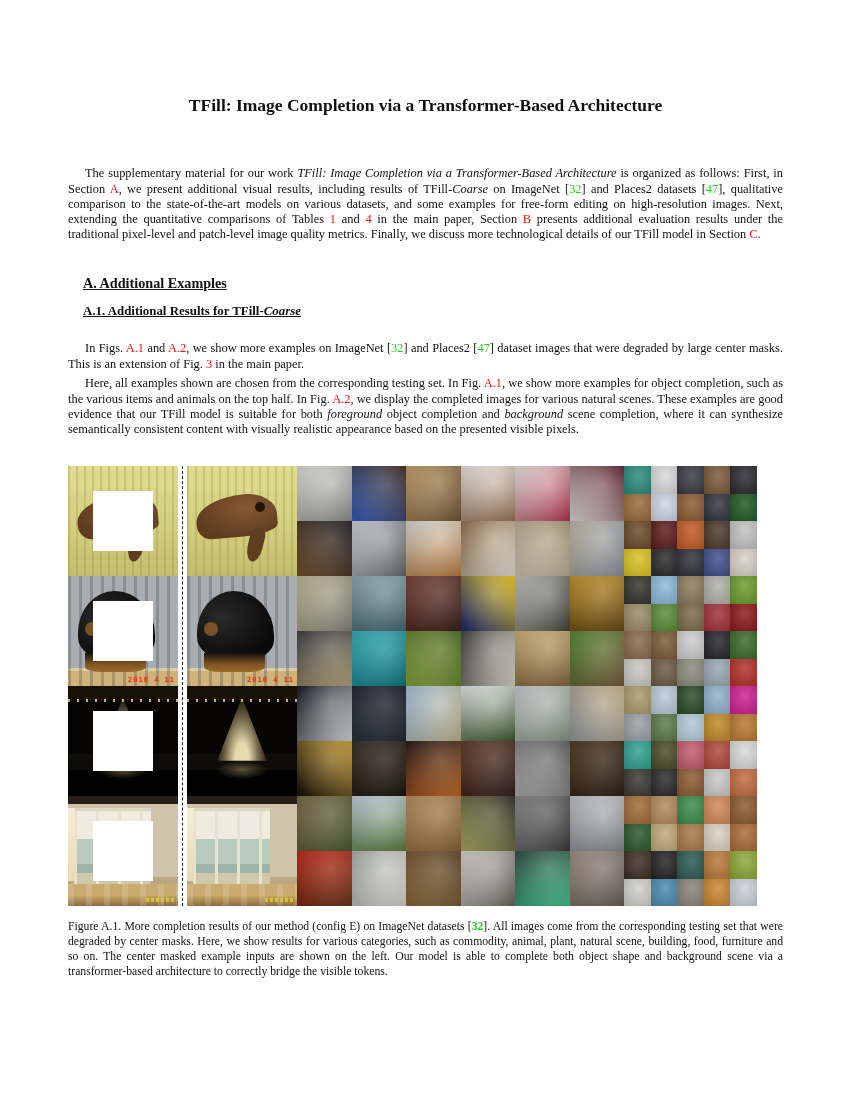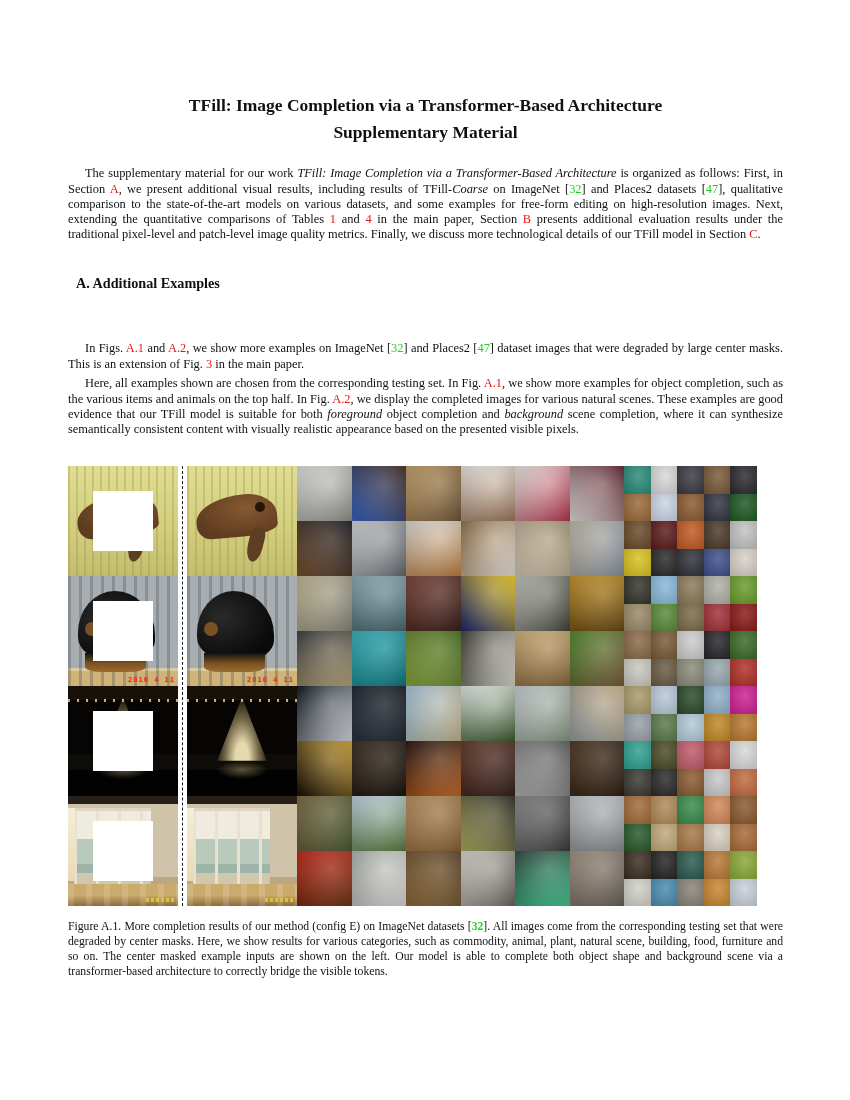--- a/index.html
+++ b/index.html
@@ -5,21 +5,21 @@
   html,body{margin:0;padding:0;background:#ffffff;}
   .page{position:relative;width:850px;height:1100px;background:#fff;overflow:hidden;
         font-family:"Liberation Serif",serif;color:#111;}
   .content{position:relative;width:715px;height:1100px;margin-left:68px;}
 
   .title-block{position:absolute;top:92px;left:0;width:100%;text-align:center;
                font-weight:bold;font-size:17.5px;line-height:27px;}
   .body-par{position:absolute;left:0;width:715px;font-size:12.4px;line-height:15.25px;
             text-align:justify;text-indent:17px;}
   #p1{top:154px;} #p2{top:329px;} #p3{top:364px;}
-  .sec-head{position:absolute;left:8px;width:715px;font-weight:bold;}
+  .sec-head{position:absolute;left:15px;width:715px;font-weight:bold;text-decoration:underline;}
   #hA{top:275px;font-size:14.2px;}
   #hA1{top:304px;font-size:12.9px;}
 
   .seg-p{}
   .seg-i{font-style:italic;}
   .seg-b{font-weight:normal;}
   .seg-link{color:var(--link,#ee1111);}
   .seg-cite{color:var(--cite,#22cc22);}
   .seg-bcite{color:var(--cite,#22cc22);font-weight:bold;}
 
@@ -104,27 +104,27 @@
      line-height:15px;text-align:justify;}
 </style>
 </head>
 <body>
 
 <div class="page">
   <div class="content">
 
     <div class="title-block">
       <div>TFill: Image Completion via a Transformer-Based Architecture</div>
-      <div>Supplementary Material</div>
     </div>
 
     <p class="body-par" id="p1"><span class="seg-p">The supplementary material for our work </span><span class="seg-i">TFill: Image Completion via a Transformer-Based Architecture</span><span class="seg-p"> is organized as follows: First, in Section </span><span class="seg-link">A</span><span class="seg-p">, we present additional visual results, including results of TFill-</span><span class="seg-i">Coarse</span><span class="seg-p"> on ImageNet [</span><span class="seg-cite">32</span><span class="seg-p">] and Places2 datasets [</span><span class="seg-cite">47</span><span class="seg-p">], qualitative comparison to the state-of-the-art models on various datasets, and some examples for free-form editing on high-resolution images. Next, extending the quantitative comparisons of Tables </span><span class="seg-link">1</span><span class="seg-p"> and </span><span class="seg-link">4</span><span class="seg-p"> in the main paper, Section </span><span class="seg-link">B</span><span class="seg-p"> presents additional evaluation results under the traditional pixel-level and patch-level image quality metrics. Finally, we discuss more technological details of our TFill model in Section </span><span class="seg-link">C</span><span class="seg-p">.</span></p>
 
     <div class="sec-head" id="hA">A. Additional Examples</div>
 
+    <div class="sec-head" id="hA1"><span class="seg-p">A.1. Additional Results for TFill-</span><span class="seg-i">Coarse</span></div>
 
     <p class="body-par" id="p2"><span class="seg-p">In Figs. </span><span class="seg-link">A.1</span><span class="seg-p"> and </span><span class="seg-link">A.2</span><span class="seg-p">, we show more examples on ImageNet [</span><span class="seg-cite">32</span><span class="seg-p">] and Places2 [</span><span class="seg-cite">47</span><span class="seg-p">] dataset images that were degraded by large center masks. This is an extension of Fig. </span><span class="seg-link">3</span><span class="seg-p"> in the main paper.</span></p>
 
     <p class="body-par" id="p3"><span class="seg-p">Here, all examples shown are chosen from the corresponding testing set. In Fig. </span><span class="seg-link">A.1</span><span class="seg-p">, we show more examples for object completion, such as the various items and animals on the top half. In Fig. </span><span class="seg-link">A.2</span><span class="seg-p">, we display the completed images for various natural scenes. These examples are good evidence that our TFill model is suitable for both </span><span class="seg-i">foreground</span><span class="seg-p"> object completion and </span><span class="seg-i">background</span><span class="seg-p"> scene completion, where it can synthesize semantically consistent content with visually realistic appearance based on the presented visible pixels.</span></p>
 
     <div class="fig" id="figureA1">
         <div class="fig-col">
           <div class="art art-ocarina">
             <div class="s1"></div>
             <div class="s2"></div>

